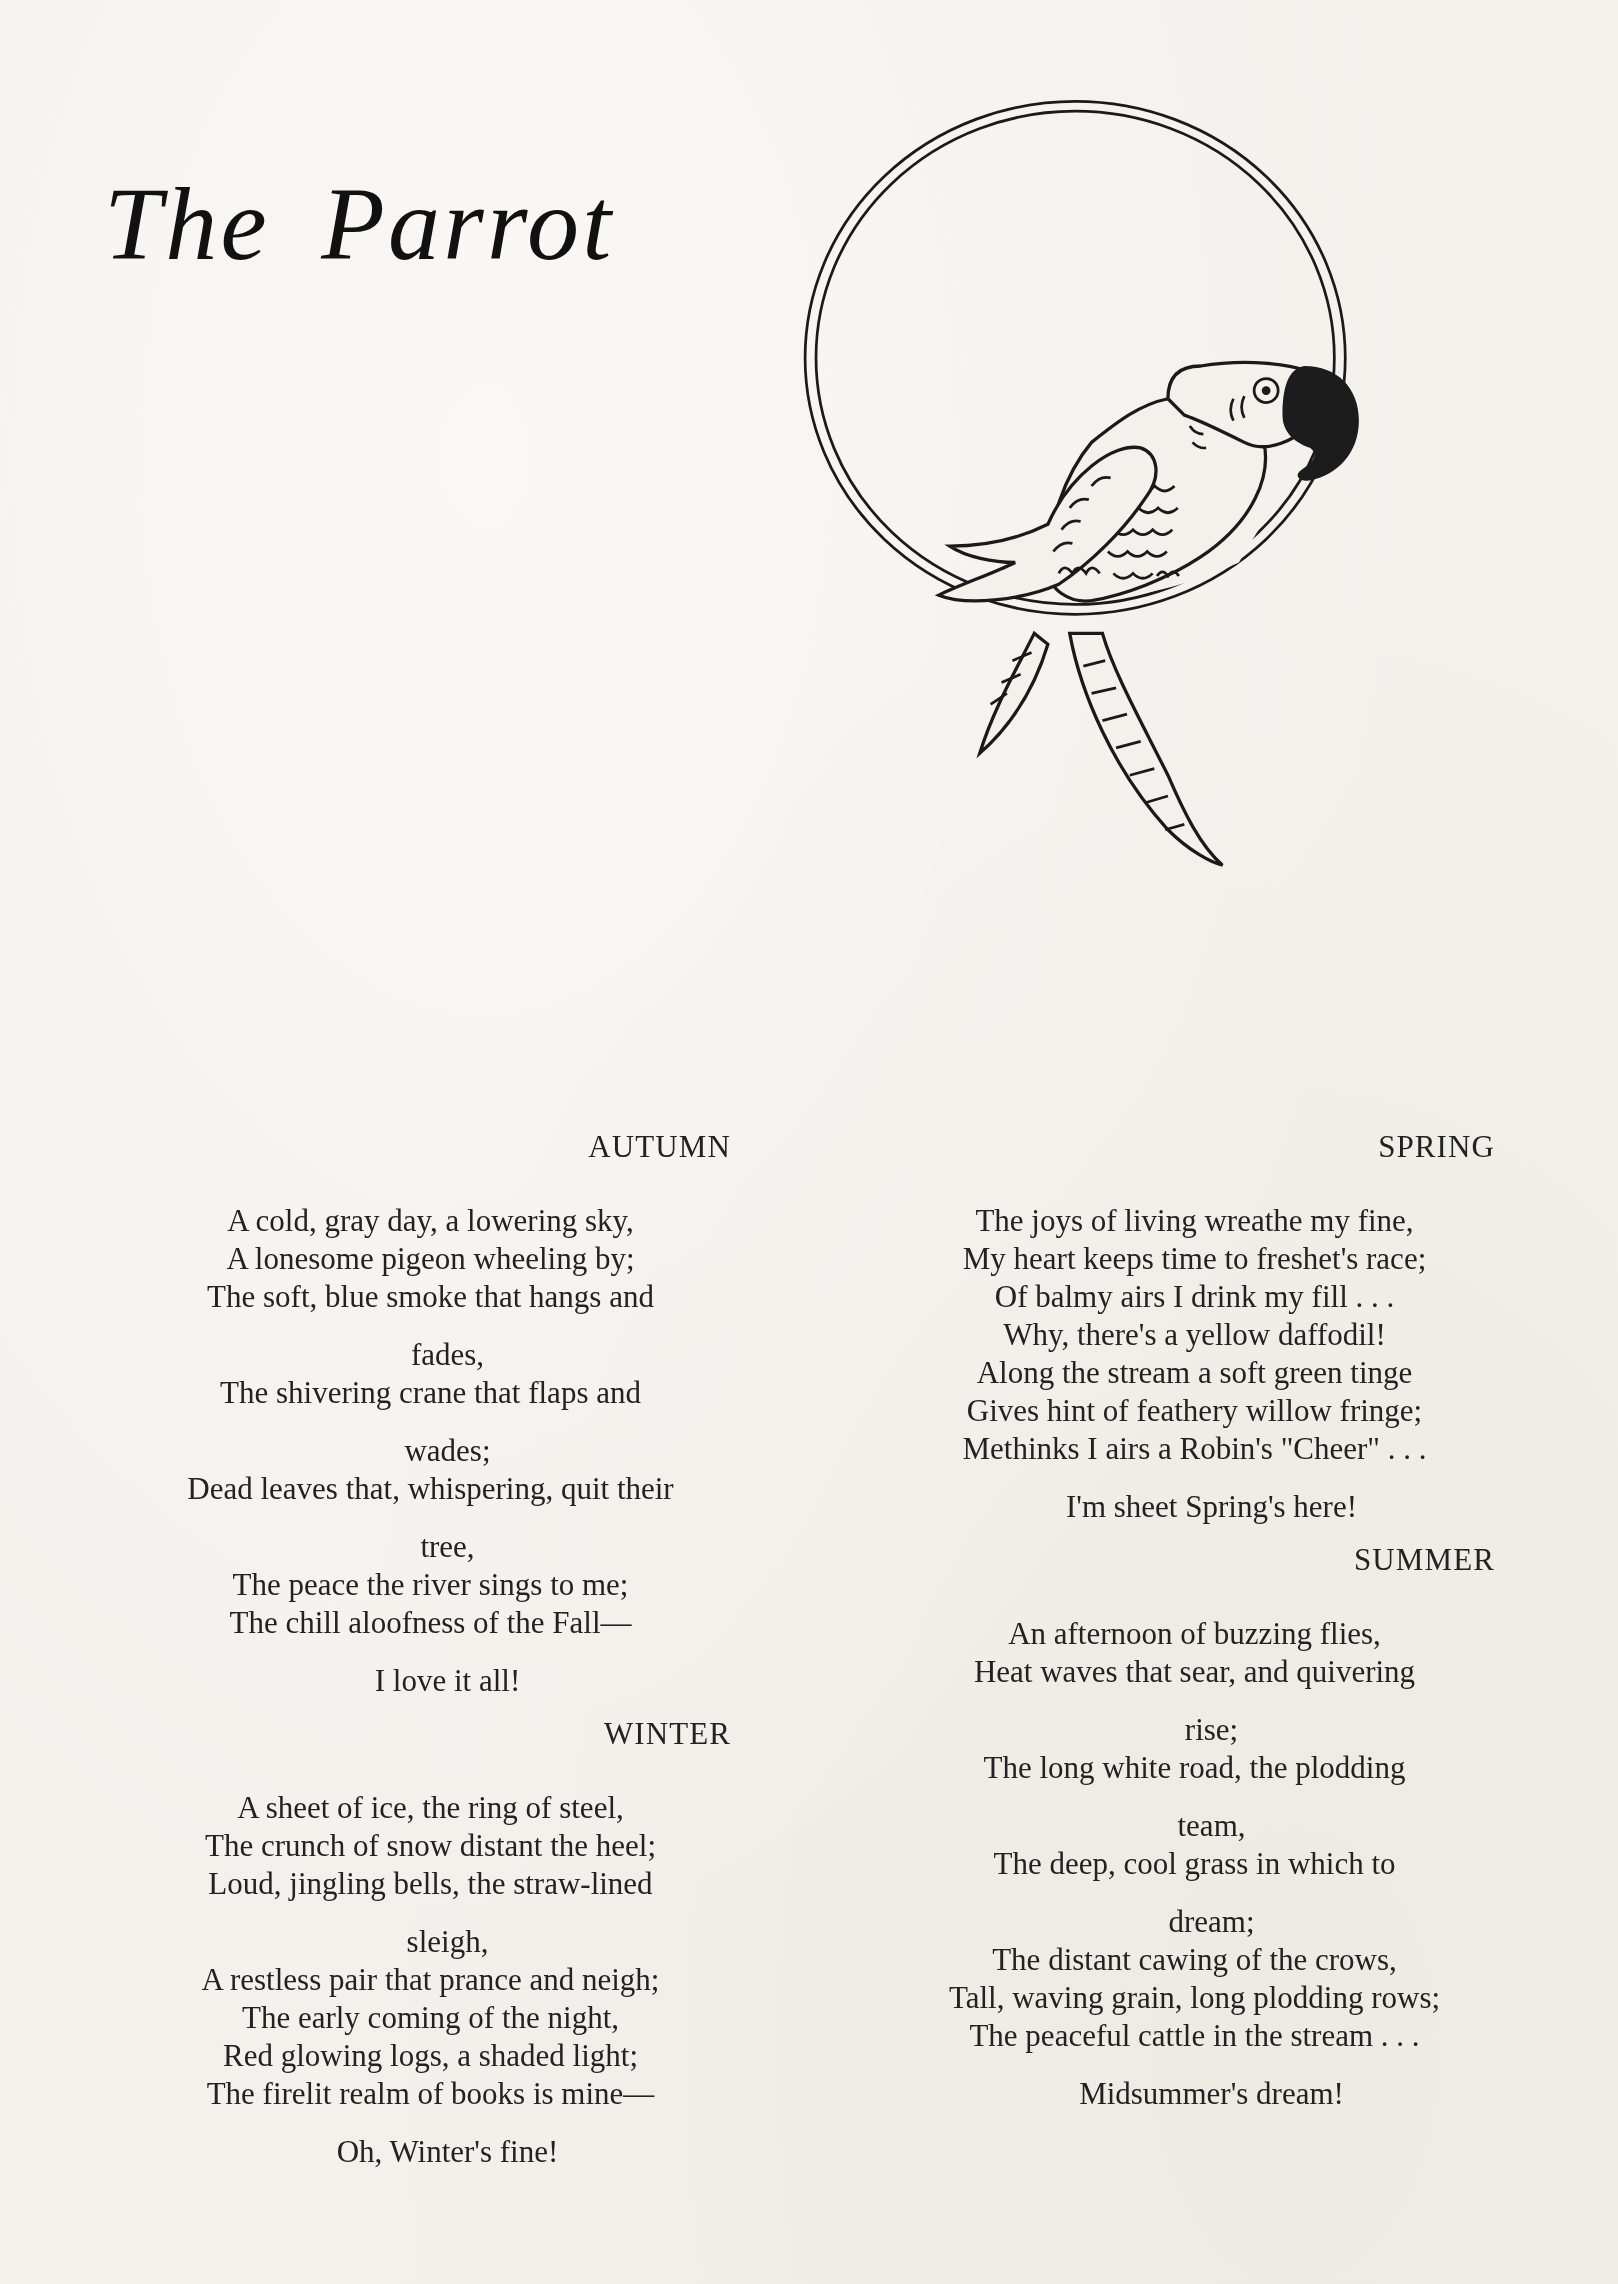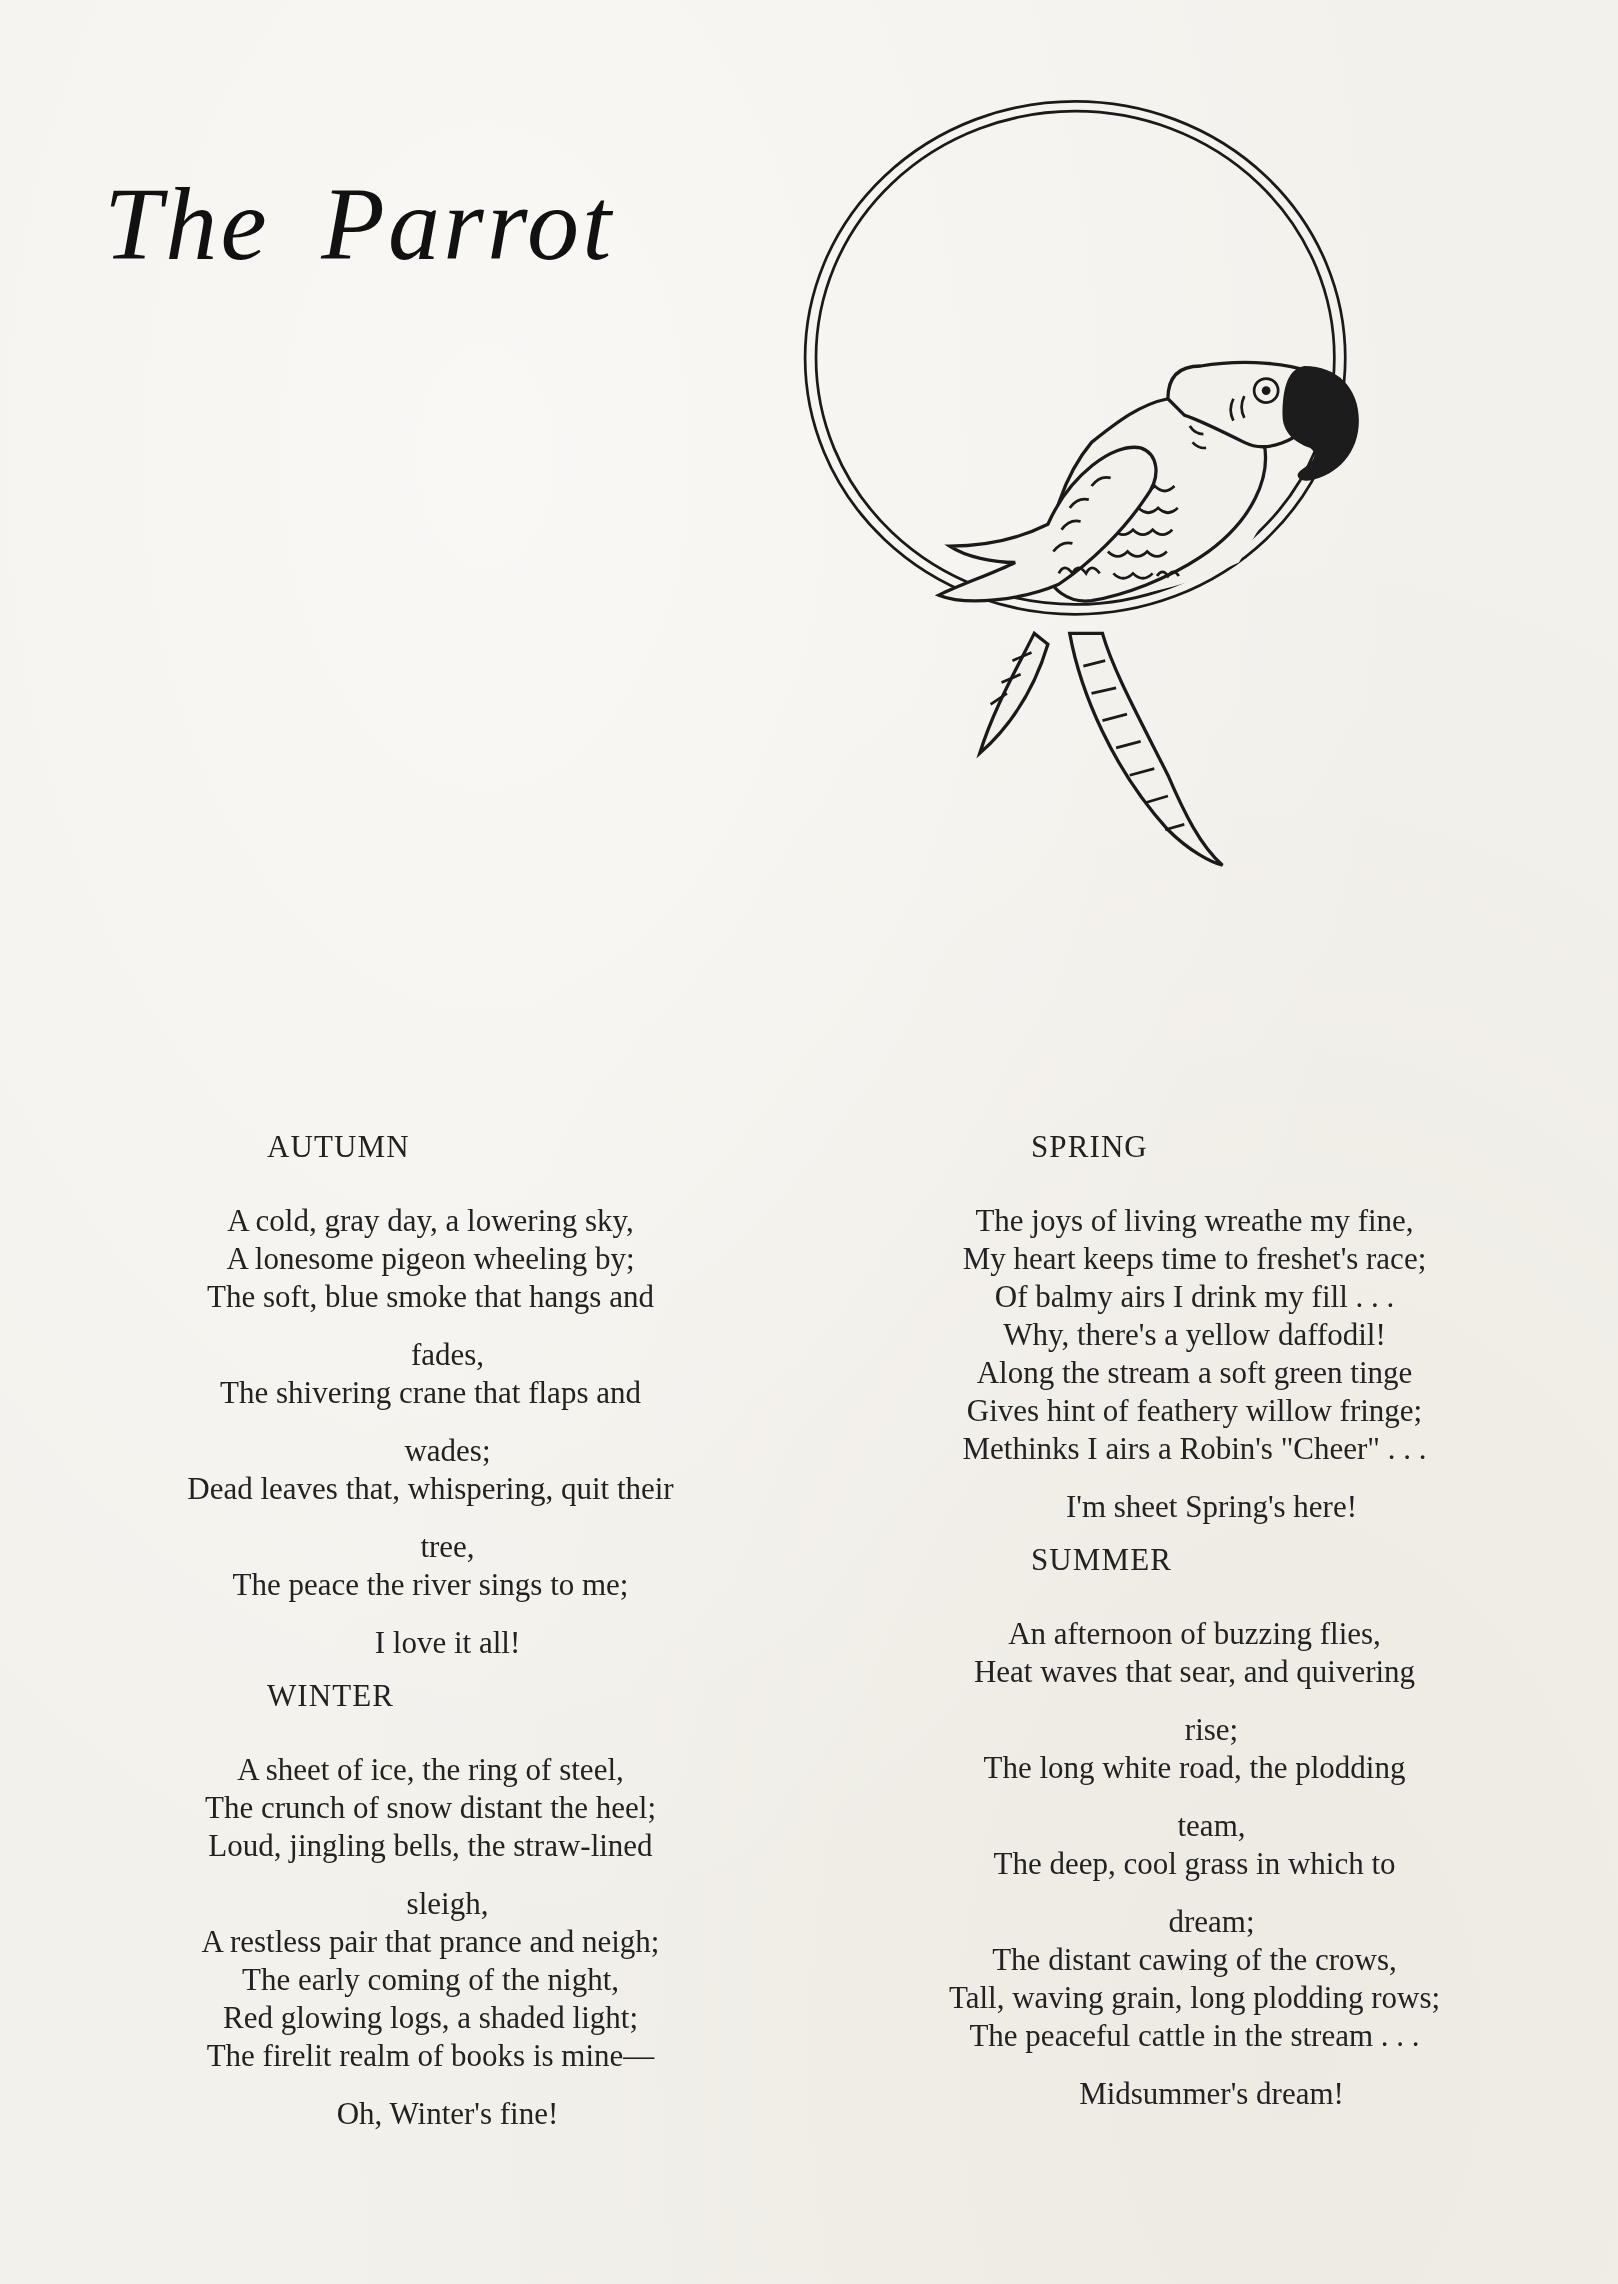--- a/index.html
+++ b/index.html
@@ -39,20 +39,21 @@
   .col-right { left:894px; }
   .section-heading {
     font-size:31px;
     letter-spacing:1.1px;
     margin:0 0 34px 0;
     padding-left:137px;
     font-weight:normal;
     color:#222;
     line-height:43px;
     height:43px;
+    text-align:right;
   }
   .stanza { margin:0 0 12px 0;text-align:center; }
   .line {
     font-size:31px;
     line-height:38px;
     white-space:nowrap;
     color:#222;
   }
   .line.indent { padding-left:34px;margin-top:20px; }
 </style>
@@ -110,20 +111,21 @@
   <div class="stanza">
     <div class="line">A cold, gray day, a lowering sky,</div>
     <div class="line">A lonesome pigeon wheeling by;</div>
     <div class="line">The soft, blue smoke that hangs and</div>
     <div class="line indent">fades,</div>
     <div class="line">The shivering crane that flaps and</div>
     <div class="line indent">wades;</div>
     <div class="line">Dead leaves that, whispering, quit their</div>
     <div class="line indent">tree,</div>
     <div class="line">The peace the river sings to me;</div>
+    <div class="line">The chill aloofness of the Fall—</div>
     <div class="line indent">I love it all!</div>
   </div>
   <h2 class="section-heading">WINTER</h2>
   <div class="stanza">
     <div class="line">A sheet of ice, the ring of steel,</div>
     <div class="line">The crunch of snow distant the heel;</div>
     <div class="line">Loud, jingling bells, the straw-lined</div>
     <div class="line indent">sleigh,</div>
     <div class="line">A restless pair that prance and neigh;</div>
     <div class="line">The early coming of the night,</div>

